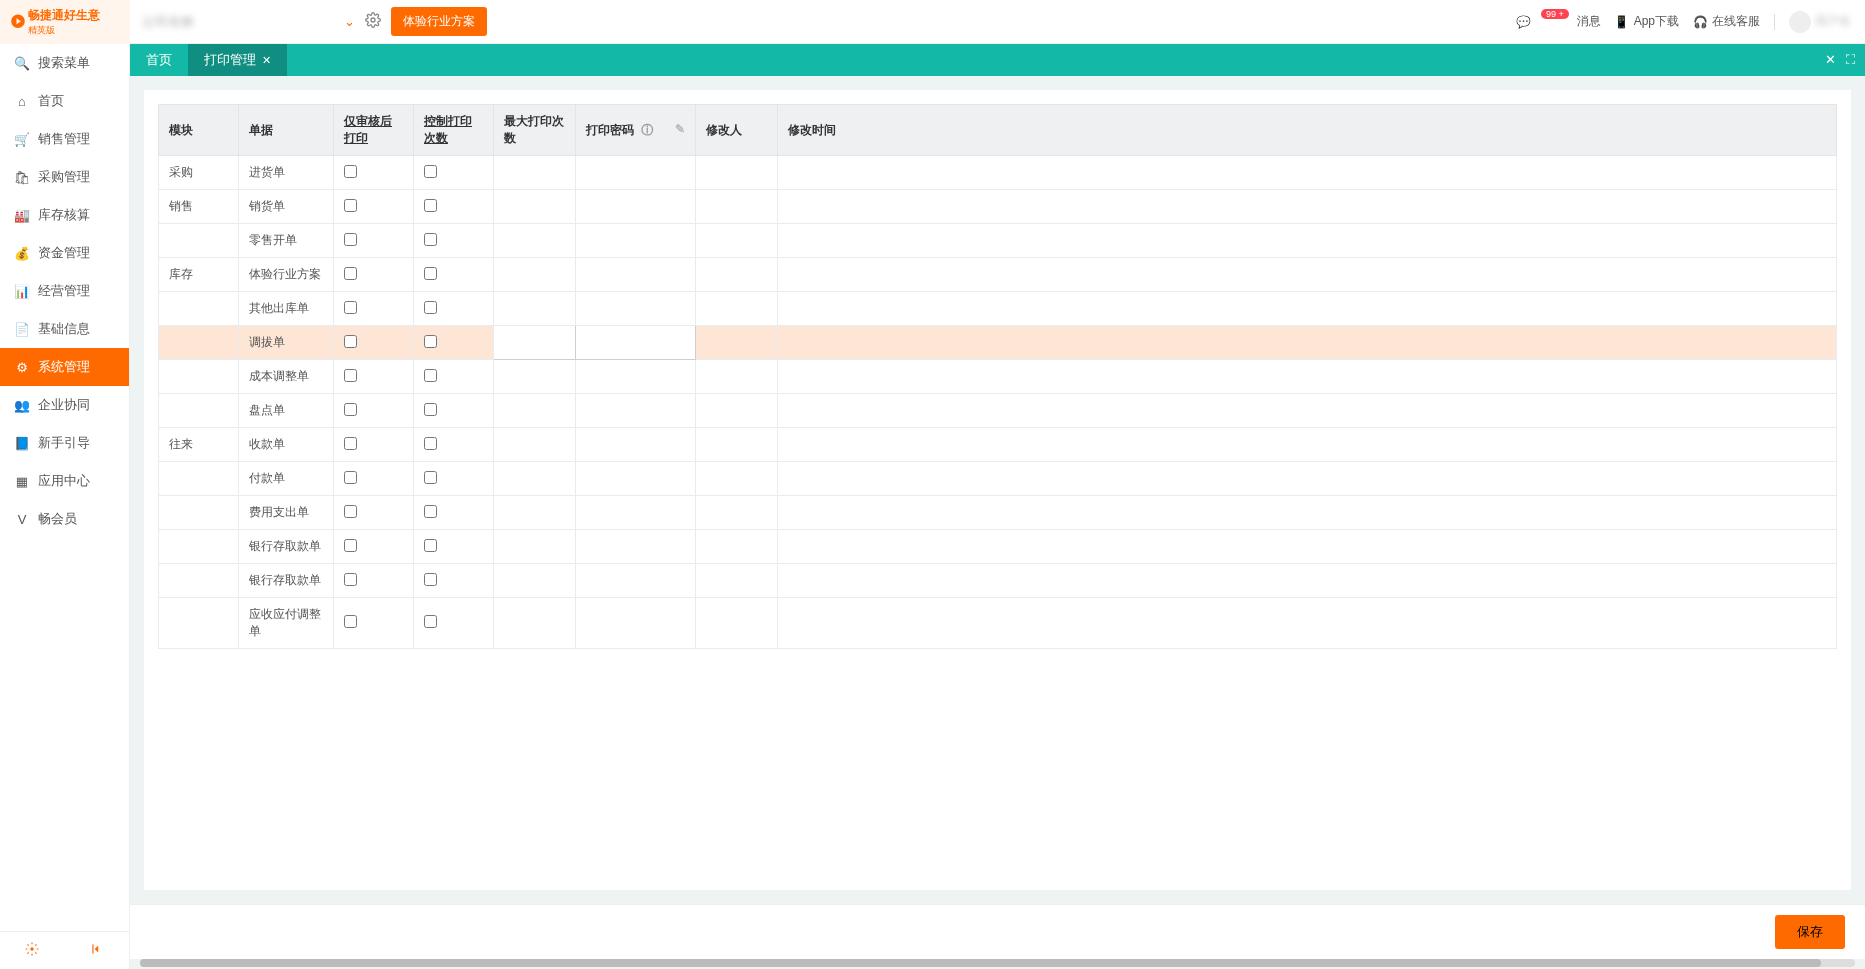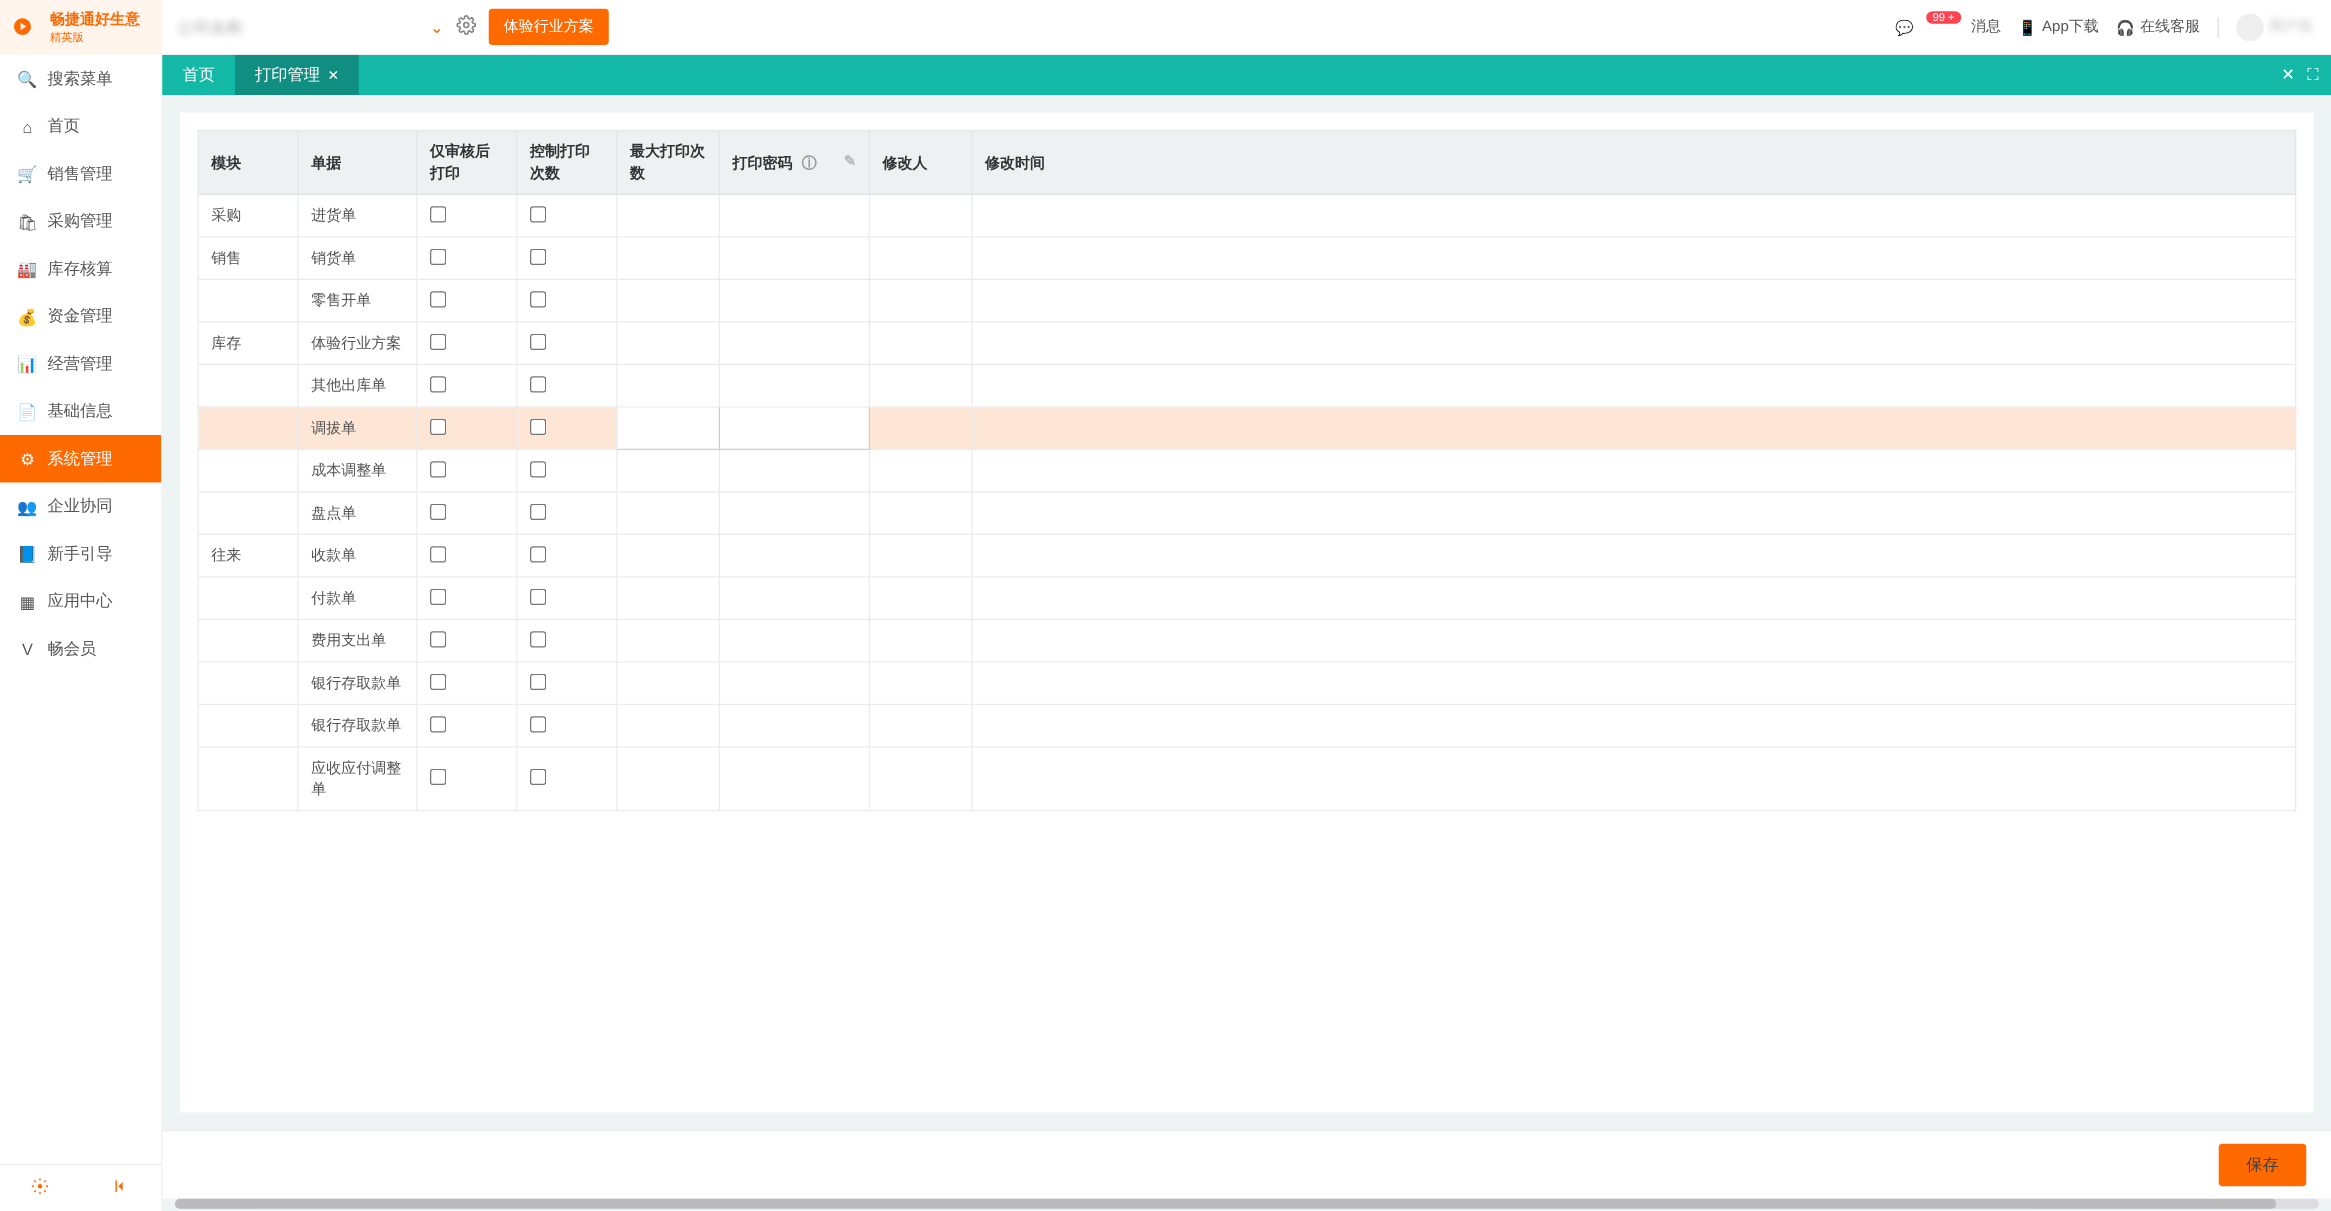--- a/index.html
+++ b/index.html
@@ -1,19 +1,19 @@
 <!DOCTYPE html>
 <html><head>
   <meta charset="utf-8">
   <style>
     * { margin:0; padding:0; box-sizing:border-box; font-family:"Microsoft YaHei", Arial, sans-serif; }
     body { background:#fff; font-size:13px; color:#333; overflow:hidden; }
 
     .top-bar { height:44px; display:flex; align-items:center; border-bottom:1px solid #eee; }
-    .logo-box { width:130px; height:44px; background:#fff5ed; display:flex; align-items:center; padding:0 8px; gap:12px; }
+    .logo-box { width:130px; height:44px; background:#fff5ed; display:flex; align-items:center; padding:0 8px; gap:0; }
     .logo-mark { width:20px; height:20px; display:flex; align-items:center; justify-content:center; }
     .logo-text { font-size:12px; color:#ff6a00; font-weight:600; }
     .logo-sub { font-size:9px; color:#ff6a00; }
     .tenant { margin-left:12px; color:#aaa; display:flex; align-items:center; gap:6px; filter:blur(3px); }
     .chev-down { color:#ff6a00; margin-left:150px; }
     .gear { margin:0 10px; color:#666; }
     .industry-btn { background:#ff6a00; color:#fff; border:none; border-radius:3px; padding:6px 12px; font-size:12px; cursor:pointer; }
     .top-right { margin-left:auto; display:flex; align-items:center; gap:14px; padding-right:14px; font-size:12px; color:#555; }
     .top-right .item { display:flex; align-items:center; gap:4px; cursor:pointer; }
     .badge { background:#ff424f; color:#fff; font-size:9px; border-radius:8px; padding:0 5px; position:relative; top:-8px; left:-4px;margin-left:10px; }
@@ -43,27 +43,27 @@
     table { width:100%; border-collapse:collapse; font-size:12px; }
     thead th { background:#eef0f2; color:#333; font-weight:600; text-align:left; padding:8px 10px; border:1px solid #e2e5e8; }
     tbody td { border:1px solid #e9ecef; padding:8px 10px; color:#555; height:33px; }
     tbody tr.hl td { background:#fde6d5;margin-top:20px; }
     tbody tr.hl td.cell-input { background:#fff; border:1px solid #cfcfcf; }
     .chk { width:13px; height:13px; cursor:pointer; }
     .help-ico { color:#999; margin-left:4px; }
     .edit-ico { float:right; color:#bbb; }
     .col-module { width:80px; }
     .col-doc { width:95px; }
-    .col-chk { width:80px; }
+    .col-chk { width:80px;text-decoration:underline; }
     .col-max { width:82px; }
     .col-pwd { width:120px; }
     .col-mod { width:82px; }
 
     .footer { background:#fff; border-top:1px solid #eee; padding:10px 20px; display:flex; justify-content:flex-end; }
-    .save-btn { background:#ff6a00; color:#404040; border:none; border-radius:3px; padding:8px 22px; font-size:13px; cursor:pointer; }
+    .save-btn { background:#ff6a00; color:#000000; border:none; border-radius:3px; padding:8px 22px; font-size:13px; cursor:pointer; }
 
     .scroll-hint { height:10px; background:#eef3f3; position:relative; }
     .scroll-track { position:absolute; left:10px; right:10px; bottom:2px; height:8px; background:#ddd; border-radius:4px; }
     .scroll-thumb { position:absolute; left:0; width:98%; height:8px; background:#bbb; border-radius:4px; }
   </style>
 </head>
 <body>
 
 <div class="top-bar">
   <div class="logo-box">

